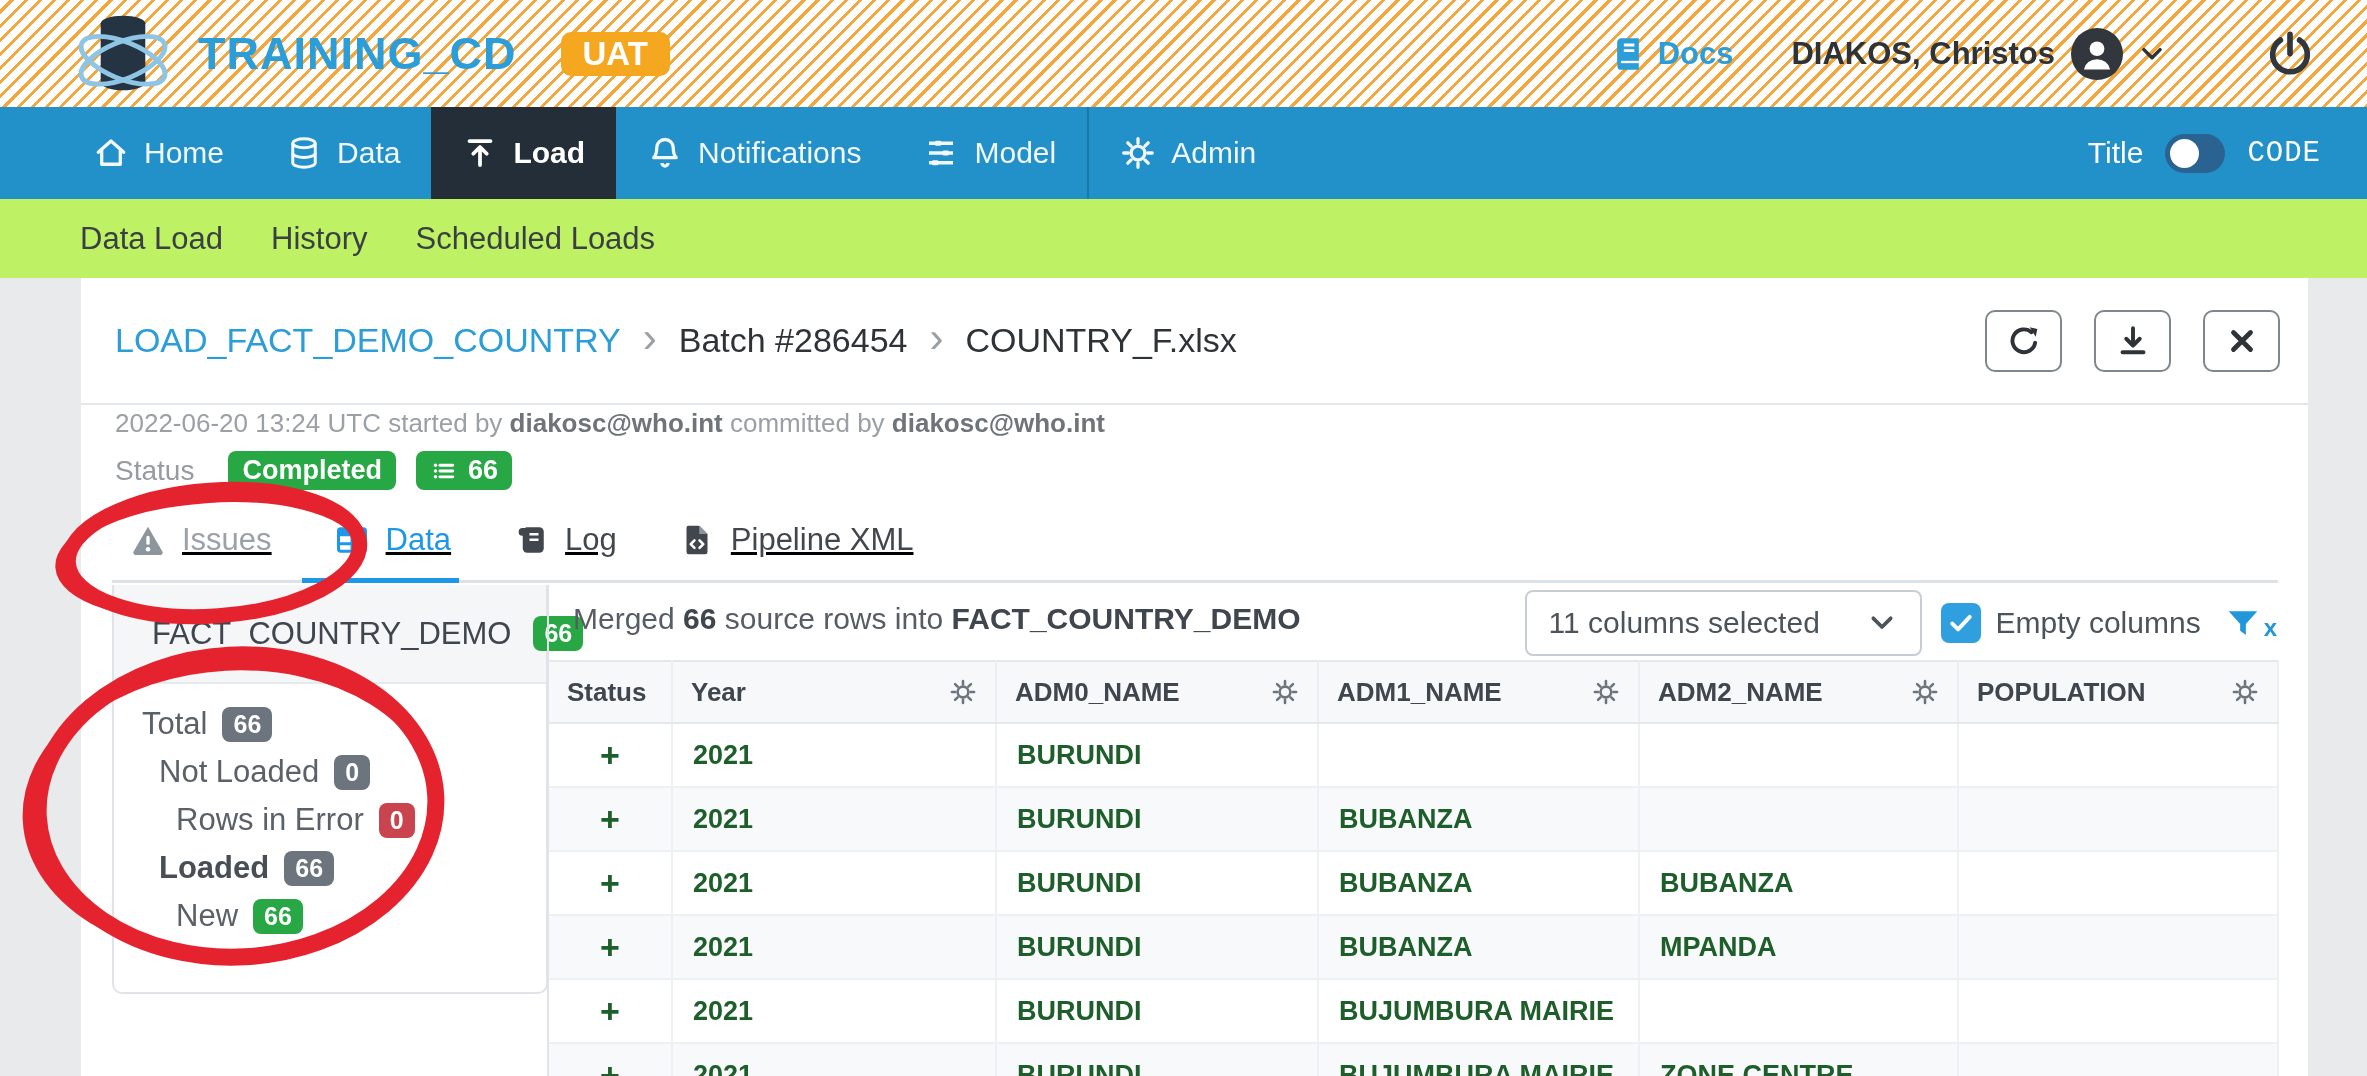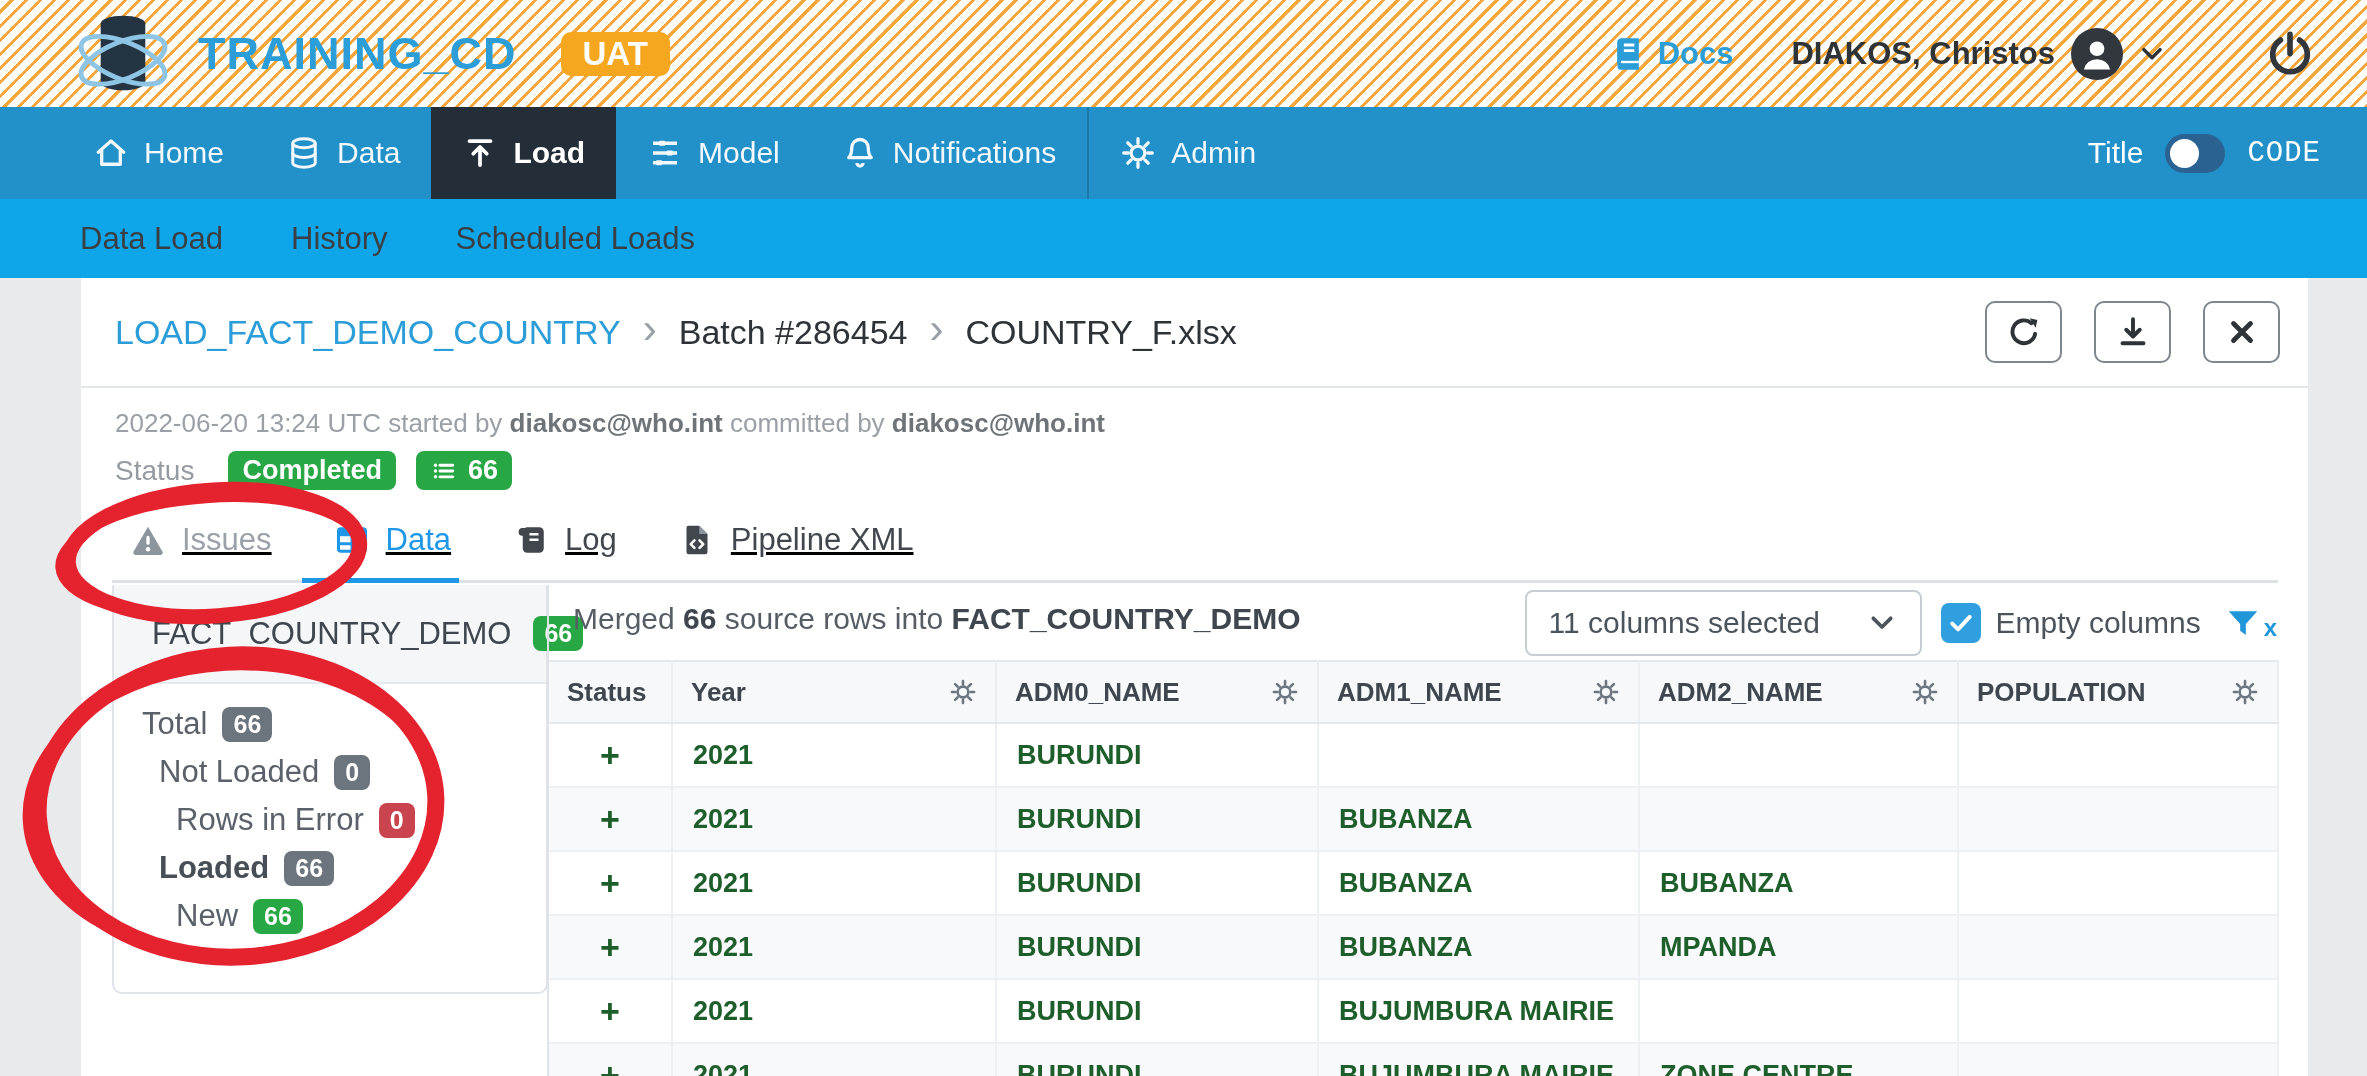--- a/index.html
+++ b/index.html
@@ -36,28 +36,28 @@
   .nav-item:first-child { margin-left:62px; }
   .nav-item.active { background:#242e39; font-weight:bold; color:#fff; }
   .nav-divider { width:2px; background:rgba(0,0,0,0.16); }
   .nav-right { margin-left:auto; display:flex; align-items:center; gap:22px; margin-right:46px; }
   .title-label { font-size:30px; color:#ffffff; }
   .toggle { width:60px; height:39px; border-radius:20px; background:#2a6392; position:relative; border:none; }
   .toggle-knob { position:absolute; left:5px; top:5px; width:29px; height:29px; border-radius:50%; background:#fff; }
   .code-label { font-family:"Liberation Mono","DejaVu Sans Mono",monospace; font-size:29px; color:#fff; letter-spacing:1px; }
 
   
-  .sub-nav { height:79px; display:flex; align-items:center; gap:68px; padding-left:80px;
-    font-size:31px; color:#3a3f44; background:#0ea5e9; }
+  .sub-nav { height:79px; display:flex; align-items:center; gap:48px; padding-left:80px;
+    font-size:31px; color:#3a3f44; background:#bef264; }
   .sub-nav-item { cursor:default; }
 
   
   .card { position:absolute; left:81px; right:59px; top:278px; bottom:0; background:#fff; overflow:hidden; }
 
-  .card-head { position:absolute; top:0; left:0; right:0; height:110px;
+  .card-head { position:absolute; top:0; left:0; right:0; height:127px;
     border-bottom:2px solid #e3e7ea; display:flex; align-items:center; }
   .breadcrumb { margin-left:34px; display:flex; align-items:center; gap:22px; font-size:34px; }
   .crumb-link { color:#2b9dd8; text-decoration:none; }
   .crumb-sep { color:#99a1a7; font-size:42px; line-height:0; padding-bottom:6px; }
   .crumb-text { color:#2e3338; }
   .head-buttons { margin-left:auto; margin-right:28px; display:flex; gap:32px; }
   .icon-btn { width:77px; height:62px; border:2px solid #7e878e; border-radius:10px; background:#fff;
     color:#2e3338; display:flex; align-items:center; justify-content:center; }
 
   .meta-line { position:absolute; top:130px; left:34px; font-size:26px; color:#9aa0a5; }
@@ -269,29 +269,29 @@
     <span>Data</span>
   </div>
   <div class="nav-item active">
     <svg class="ic" width="36" height="36">
         <use href="#i-up"></use>
       </svg>
     <span>Load</span>
   </div>
   <div class="nav-item">
     <svg class="ic" width="36" height="36">
-        <use href="#i-model"></use>
-      </svg>
-    <span>Model</span>
+        <use href="#i-bell"></use>
+      </svg>
+    <span>Notifications</span>
   </div>
   <div class="nav-item">
     <svg class="ic" width="36" height="36">
-        <use href="#i-bell"></use>
-      </svg>
-    <span>Notifications</span>
+        <use href="#i-model"></use>
+      </svg>
+    <span>Model</span>
   </div>
   <div class="nav-divider"></div>
   <div class="nav-item">
     <svg class="ic" width="36" height="36">
         <use href="#i-gear"></use>
       </svg>
     <span>Admin</span>
   </div>
   <div class="nav-right">
     <span class="title-label">Title</span>

